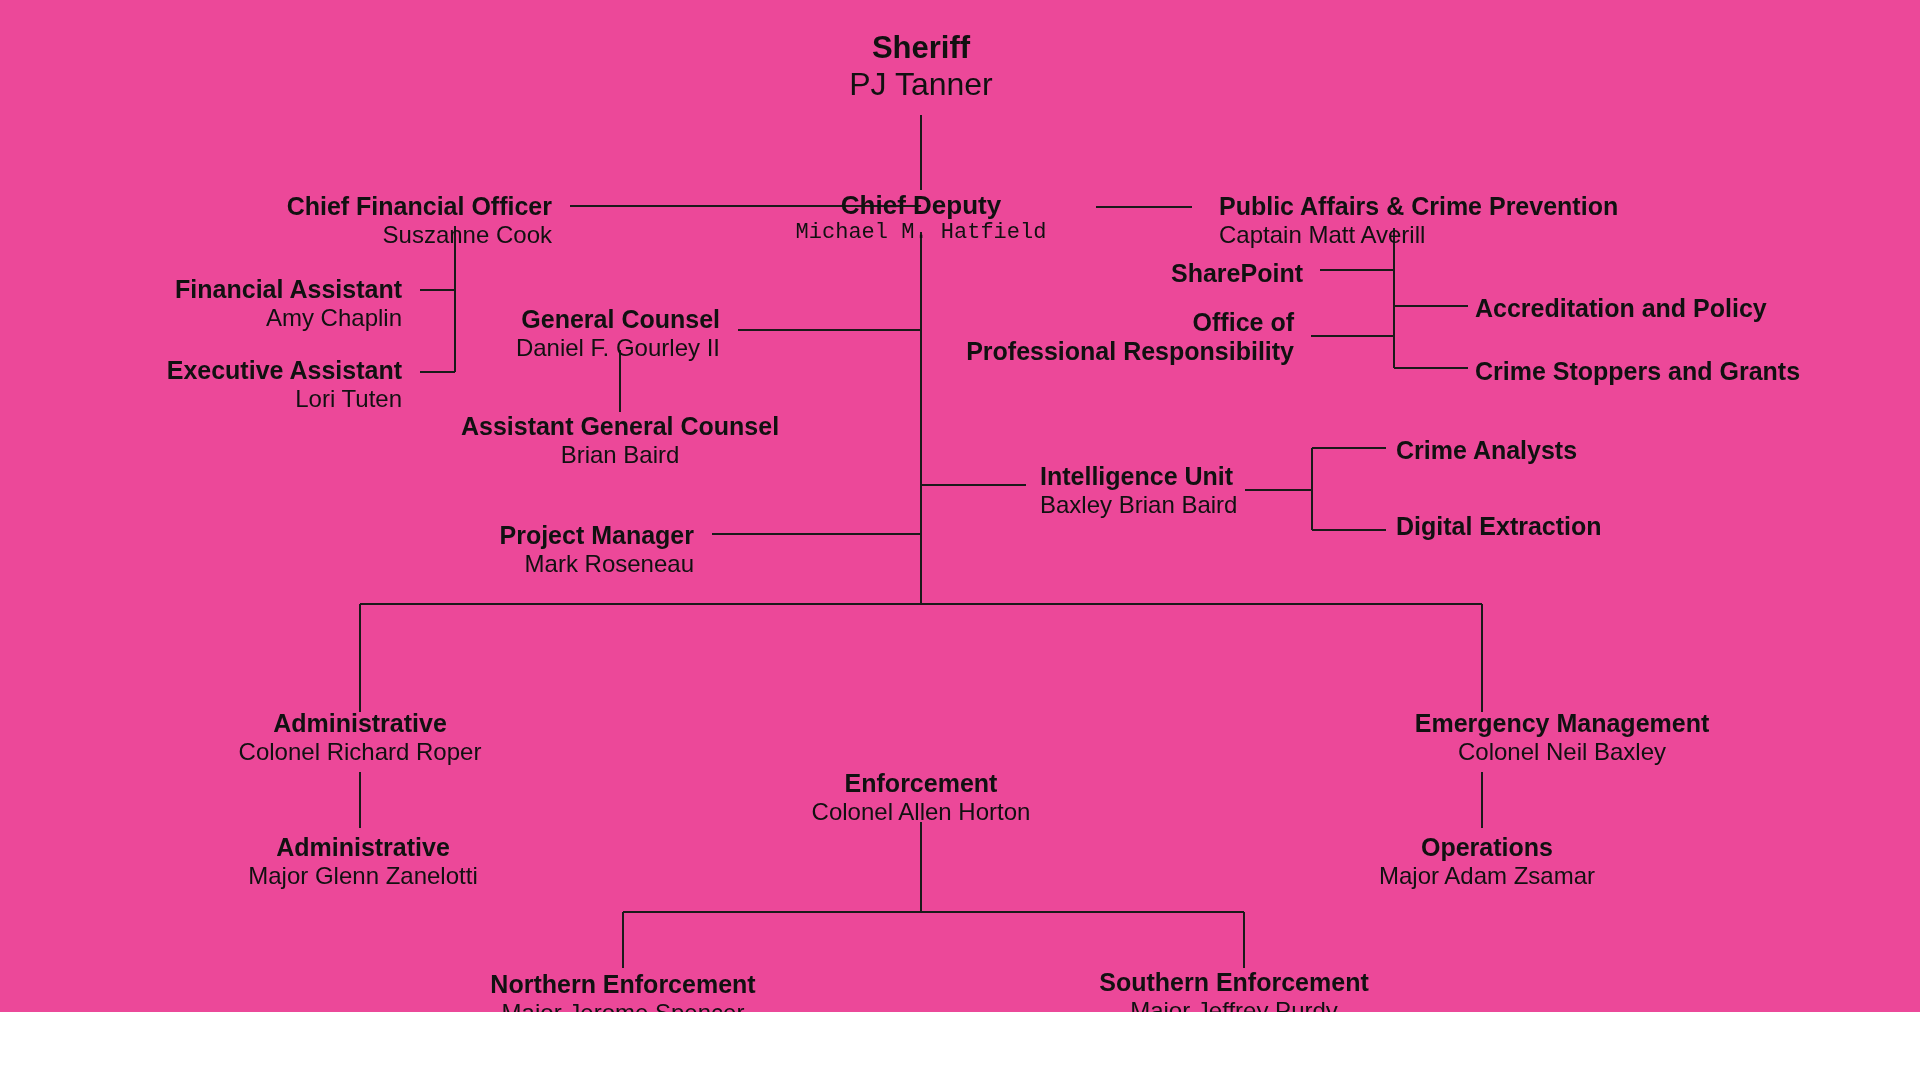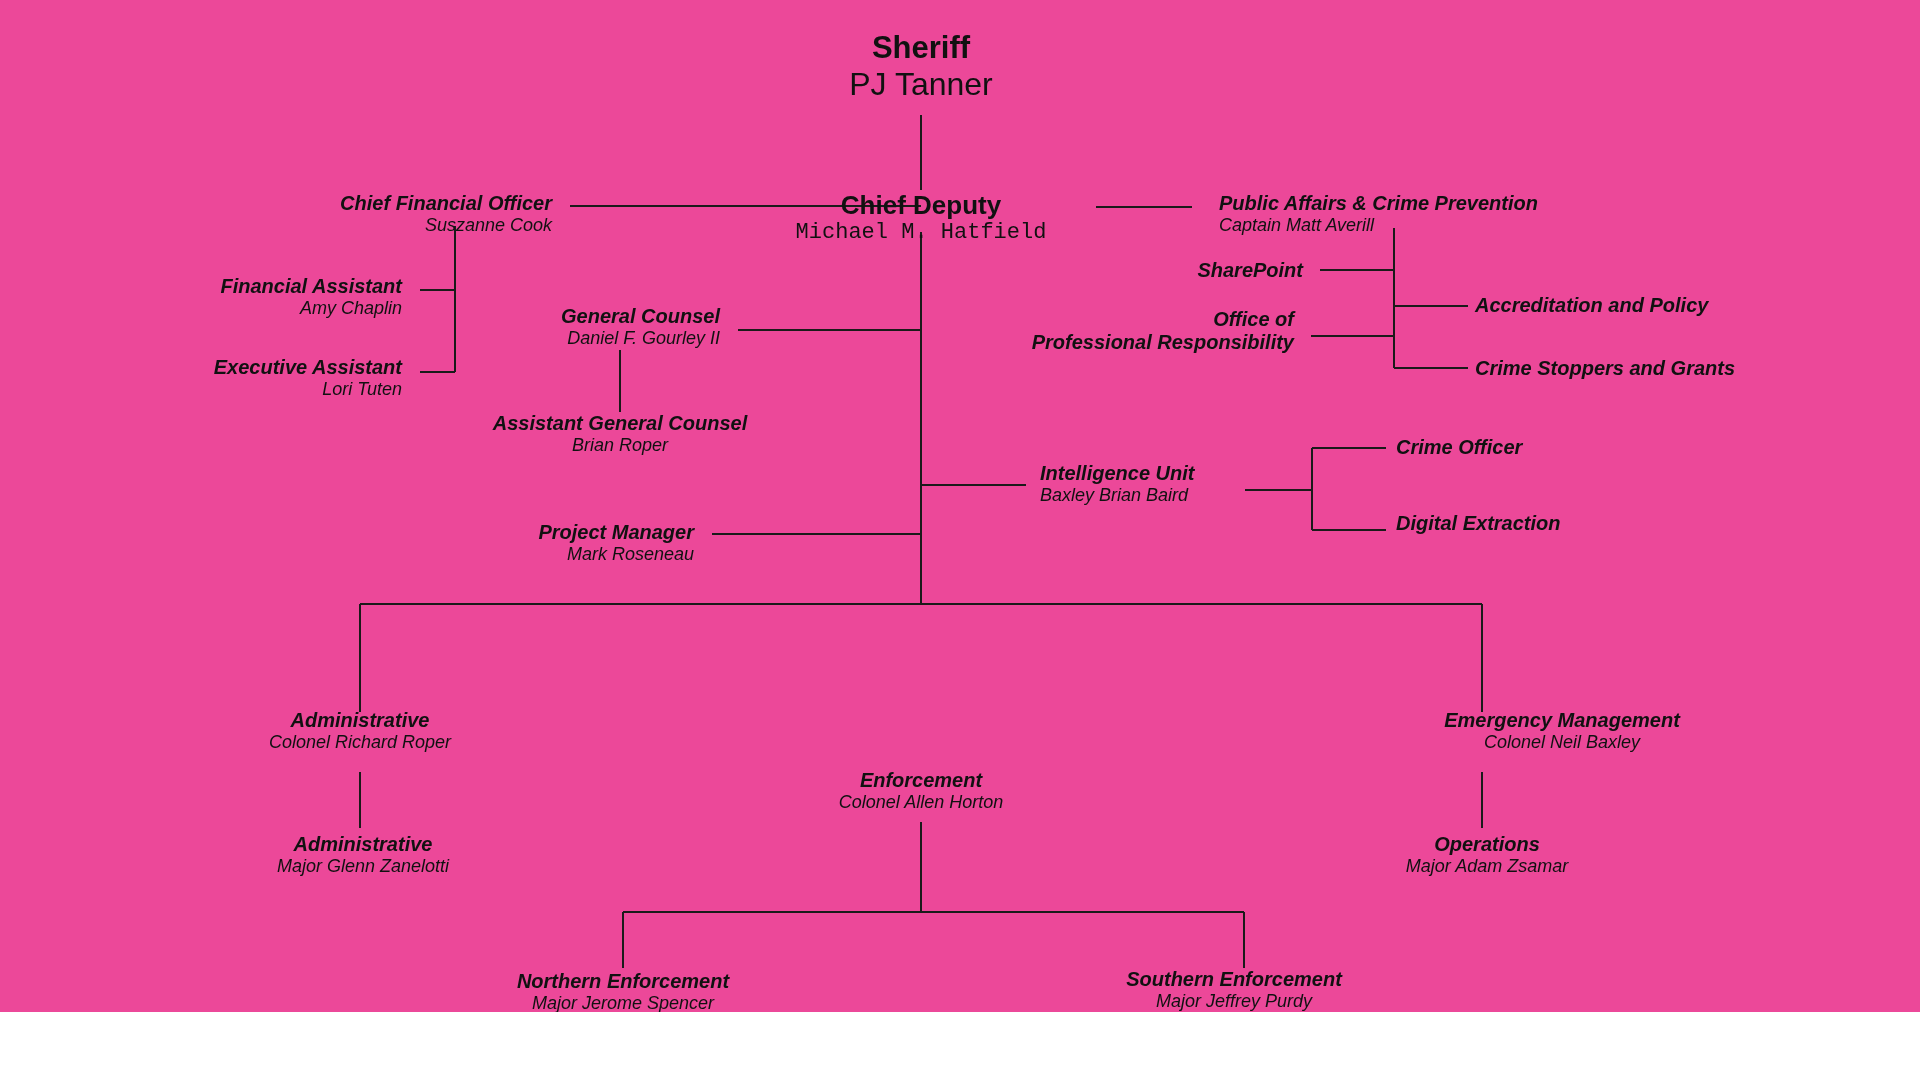--- a/index.html
+++ b/index.html
@@ -42,22 +42,22 @@
   
   .al-c { text-align: center; transform: translateX(-50%); }
   .al-r { text-align: right; transform: translateX(-100%); }
   .al-l { text-align: left; }
 
   
   .sz-root .title  { font-size: 31px; }
   .sz-root .person { font-size: 32px; }
   .sz-l .title     { font-size: 26px; }
   .sz-l .person    { font-size: 22px; font-family: Liberation Mono, monospace; }
-  .sz-m .title     { font-size: 20px; font-style: italic; }
-  .sz-m .person    { font-size: 18px; font-style: italic; }
+  .sz-m .title     { font-size: 25px; }
+  .sz-m .person    { font-size: 24px; }
 </style>
 </head>
 <body>
 
 <div id="chart-root">
 
   <svg id="connector-layer" viewBox="0 0 1920 1080" width="1920" height="1080" xmlns="http://www.w3.org/2000/svg">
     <g stroke="#1a1a1a" stroke-width="2.6" fill="none" shape-rendering="crispEdges">
 
       <line x1="921" y1="115" x2="921" y2="190"></line>
@@ -135,21 +135,21 @@
     <span class="person">Lori Tuten</span>
   </div>
 
   <div class="node al-r sz-m" style="left:720px; top:305px;">
     <span class="title">General Counsel</span>
     <span class="person">Daniel F. Gourley II</span>
   </div>
 
   <div class="node al-c sz-m" style="left:620px; top:412px;">
     <span class="title">Assistant General Counsel</span>
-    <span class="person">Brian Roper</span>
+    <span class="person">Brian Baird</span>
   </div>
 
   <div class="node al-r sz-m" style="left:694px; top:521px;">
     <span class="title">Project Manager</span>
     <span class="person">Mark Roseneau</span>
   </div>
 
   <div class="node al-l sz-m" style="left:1219px; top:192px;">
     <span class="title">Public Affairs &amp; Crime Prevention</span>
     <span class="person">Captain Matt Averill</span>
@@ -171,21 +171,21 @@
   <div class="node al-l sz-m" style="left:1475px; top:357px;">
     <span class="title">Crime Stoppers and Grants</span>
   </div>
 
   <div class="node al-l sz-m" style="left:1040px; top:462px;">
     <span class="title">Intelligence Unit</span>
     <span class="person">Baxley Brian Baird</span>
   </div>
 
   <div class="node al-l sz-m" style="left:1396px; top:436px;">
-    <span class="title">Crime Officer</span>
+    <span class="title">Crime Analysts</span>
   </div>
 
   <div class="node al-l sz-m" style="left:1396px; top:512px;">
     <span class="title">Digital Extraction</span>
   </div>
 
   <div class="node al-c sz-m" style="left:360px; top:709px;">
     <span class="title">Administrative</span>
     <span class="person">Colonel Richard Roper</span>
   </div>

